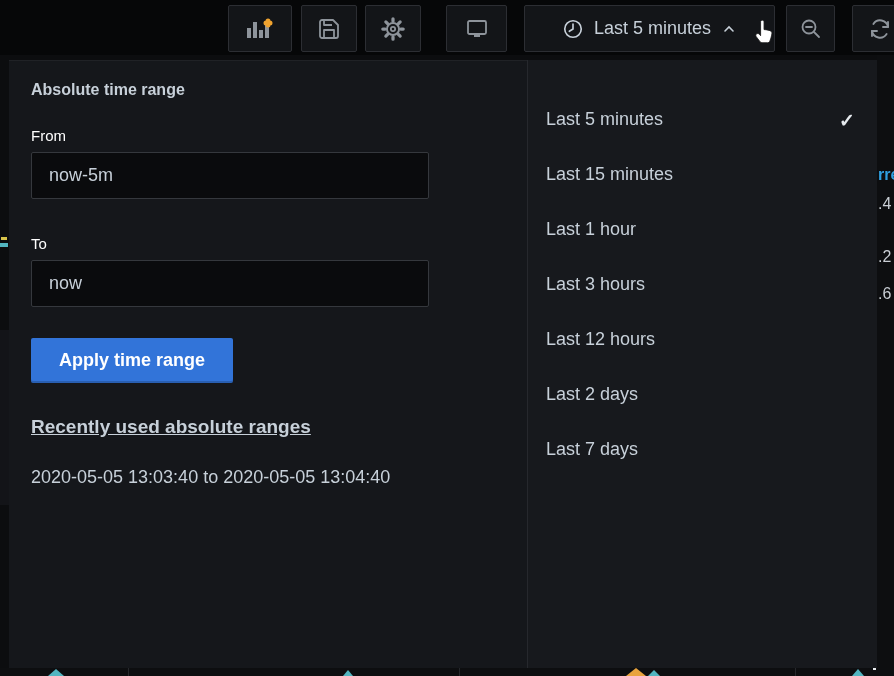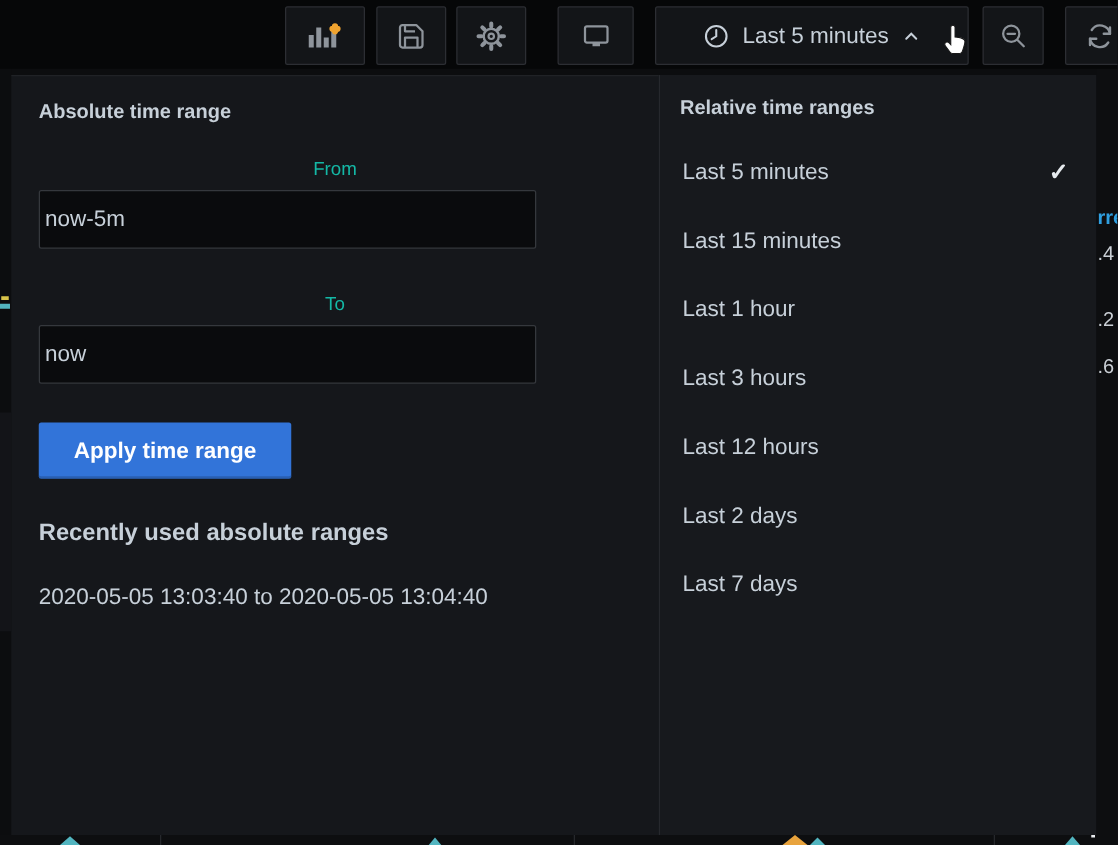--- a/index.html
+++ b/index.html
@@ -35,35 +35,35 @@
     background:#15171b; border-top:1px solid rgba(255,255,255,0.05);
     padding:20px 22px; overflow:hidden;
   }
   .panel-right {
     position:absolute; left:527px; top:60px; width:350px; height:608px;
     background:#17191d; border-left:1px solid #26282d;
     padding:18px 0 0 16px; overflow:hidden;
   }
   .sec-title { font-size:16px; font-weight:600; color:#c7d0d9; }
   .panel-left .sec-title { margin-bottom:28px; }
-  .field-label { font-size:15px; font-weight:500; color:#14b8a6; margin-bottom:8px;text-align:center; }
+  .field-label { font-size:15px; font-weight:500; color:#ffffff; margin-bottom:8px; }
   .time-input {
     width:398px; height:47px; background:#0a0b0d;
     border:1px solid #35383d; border-radius:2px;
     color:#c7d0d9; font-size:18px; font-family:"Liberation Sans", sans-serif;
-    padding:0 4px; outline:none; display:block;
+    padding:0 17px; outline:none; display:block;
   }
   .gap-after-input { height:36px; }
   .apply-btn {
     margin-top:31px; height:45px; padding:0 28px;
     background:#3274d9; border:none; border-radius:2px;
     color:#ffffff; font-size:18px; font-weight:700; font-family:"Liberation Sans", sans-serif;
     cursor:pointer; box-shadow:inset 0 -2px 0 rgba(0,0,0,0.18);
   }
-  .recent-title { margin-top:33px; font-size:19px; font-weight:600; color:#c7d0d9; }
+  .recent-title { margin-top:33px; font-size:19px; font-weight:600; color:#c7d0d9;text-decoration:underline; }
   .recent-range { margin-top:29px; font-size:18px; color:#c7d0d9; cursor:pointer; display:inline-block;text-align:center; }
 
   .rel-list { list-style:none; margin-top:14px; }
   .rel-list li {
     height:55px; display:flex; align-items:center; position:relative;
     font-size:18px; color:#c7d0d9; cursor:pointer; padding-left:2px;
   }
   .rel-list li .check { position:absolute; right:22px; top:50%; transform:translateY(-50%);
     color:#e6eaee; font-size:19px; font-weight:700; }
 
@@ -191,21 +191,20 @@
 
   <div>
     <button class="apply-btn">Apply time range</button>
   </div>
 
   <div class="recent-title">Recently used absolute ranges</div>
   <span class="recent-range">2020-05-05 13:03:40 to 2020-05-05 13:04:40</span>
 </div>
 
 <div class="panel-right">
-  <div class="sec-title">Relative time ranges</div>
   <ul class="rel-list">
     <li>
       <span>Last 5 minutes</span>
       <span class="check">✓</span>
     </li>
     <li>
       <span>Last 15 minutes</span>
     </li>
     <li>
       <span>Last 1 hour</span>

